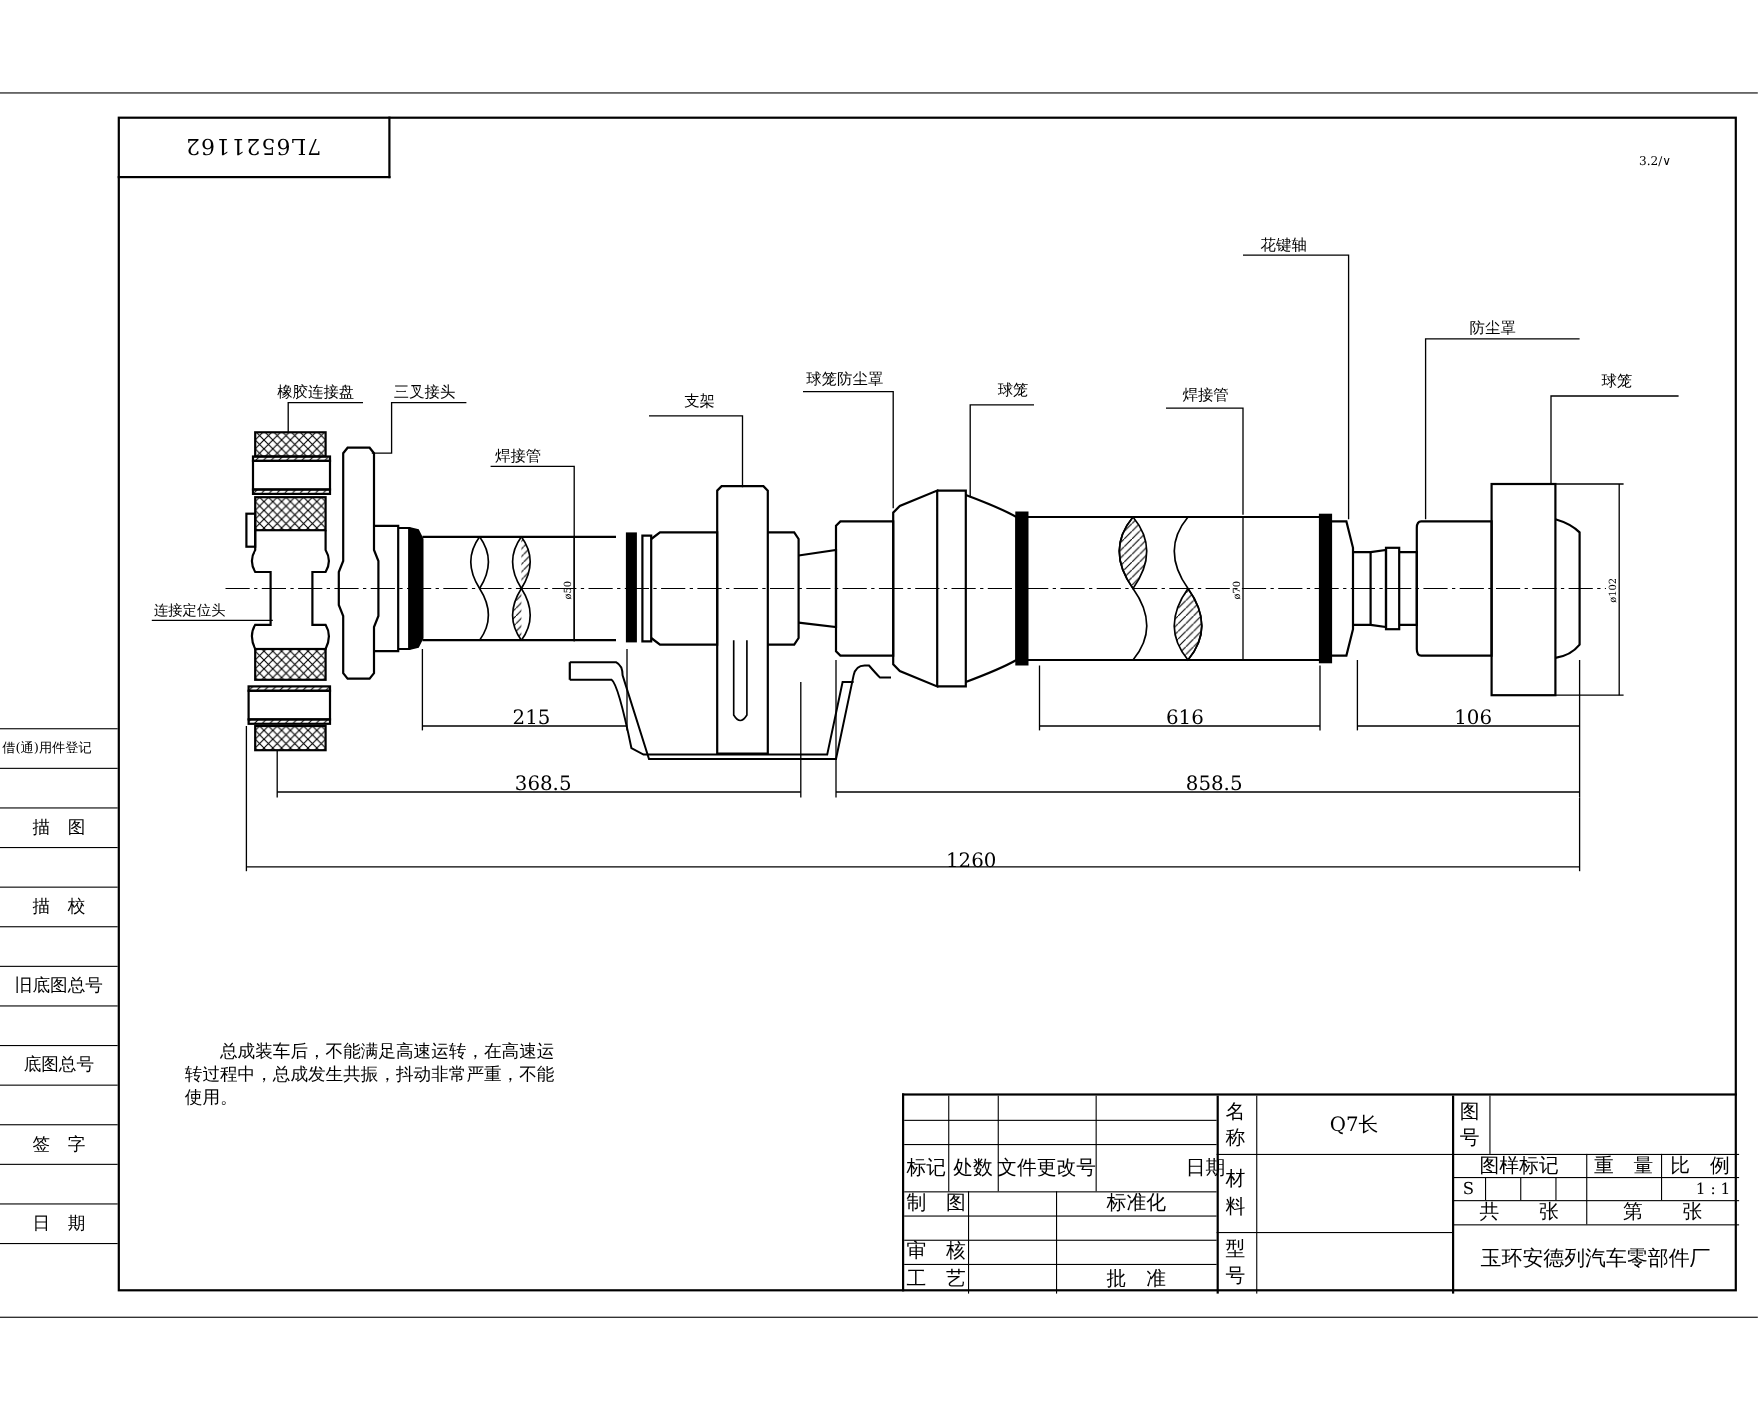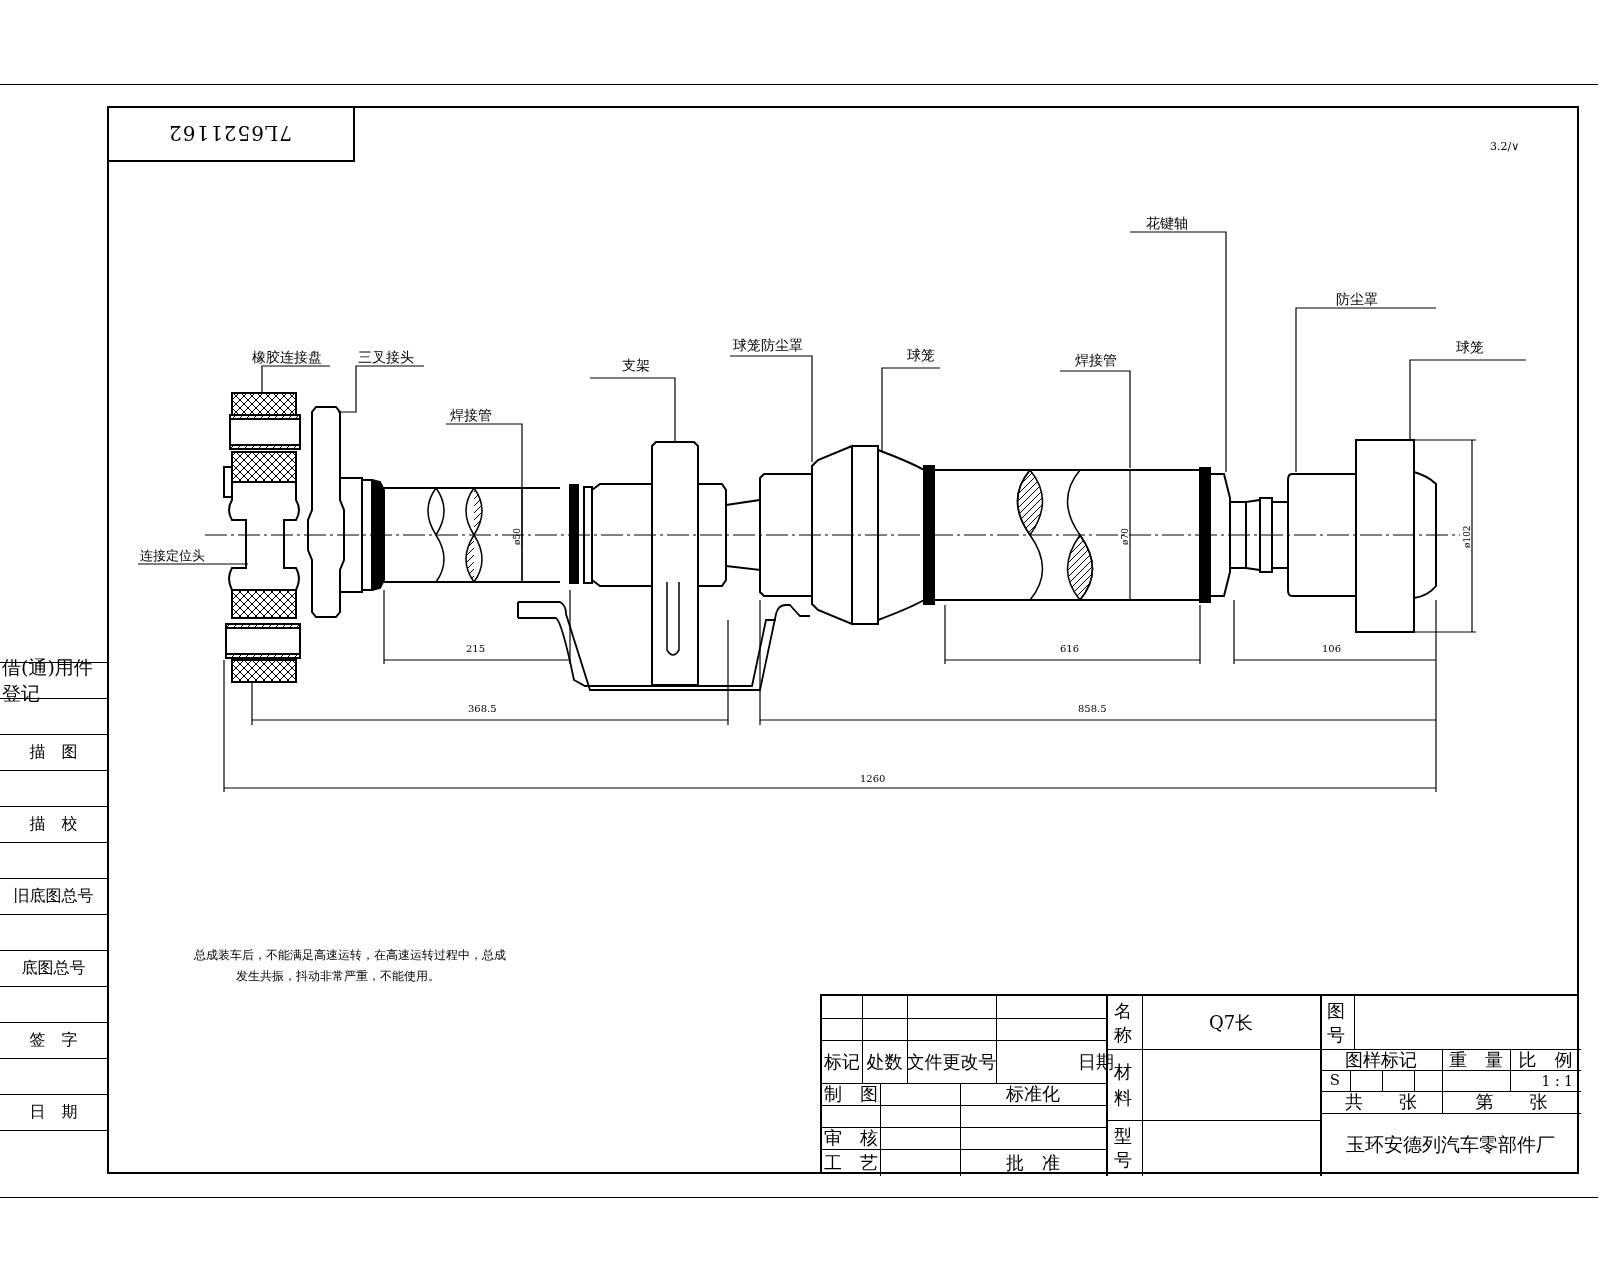--- a/index.html
+++ b/index.html
@@ -1,29 +1,29 @@
 <!DOCTYPE html>
 <html><head>
 <meta charset="utf-8">
 <style>
   html,body{margin:0;padding:0;background:#ffffff;}
   body{width:1600px;height:1280px;position:relative;overflow:hidden;font-family:"DejaVu Serif","Liberation Serif",serif;color:#000;}
   .sheet{position:absolute;left:0;top:84px;width:1598px;height:1114px;border-top:1.5px solid #000;border-bottom:1.5px solid #000;box-sizing:border-box;}
   .frame{position:absolute;left:107px;top:106px;width:1472px;height:1068px;border:2px solid #000;box-sizing:border-box;}
   .drawing{position:absolute;left:0;top:0;width:1600px;height:1280px;}
   .lbl{position:absolute;font-size:14px;white-space:nowrap;line-height:1;}
-  .dim{position:absolute;font-size:10px;white-space:nowrap;line-height:1;}
+  .dim{position:absolute;font-size:18px;white-space:nowrap;line-height:1;}
   .dia{position:absolute;font-size:9px;white-space:nowrap;transform:rotate(-90deg);transform-origin:left top;}
   .code-box{position:absolute;left:107px;top:106px;width:248px;height:56px;border-right:2px solid #000;border-bottom:2px solid #000;box-sizing:border-box;display:flex;align-items:center;justify-content:center;}
   .code-box span{font-size:20px;transform:rotate(180deg);display:inline-block;letter-spacing:1px;}
   .rough{position:absolute;left:1490px;top:140px;font-size:11px;}
   .side{position:absolute;left:0;top:662px;width:107px;}
   .side .cell{height:36px;border-top:1.5px solid #000;box-sizing:border-box;display:flex;align-items:center;justify-content:center;font-size:16px;}
-  .side .cell.small{font-size:19px;justify-content:flex-start;padding-left:2px;}
-  .note{position:absolute;left:168px;top:945px;width:340px;font-size:12px;line-height:21px;text-indent:2em;text-align:center;}
+  .side .cell.small{font-size:12px;justify-content:flex-start;padding-left:2px;}
+  .note{position:absolute;left:168px;top:945px;width:340px;font-size:16px;line-height:21px;text-indent:2em;}
   .tb{position:absolute;left:820px;top:994px;width:759px;height:180px;border-top:2px solid #000;border-left:2px solid #000;box-sizing:border-box;}
   .tb .c{position:absolute;box-sizing:border-box;font-size:18px;display:flex;align-items:center;justify-content:center;white-space:nowrap;line-height:1;}
   .hl{position:absolute;height:0;border-top:1.5px solid #000;}
   .vl{position:absolute;width:0;border-left:1.5px solid #000;}
 </style>
 </head>
 <body>
 
 <div class="sheet"></div>
 <div class="frame"></div>

